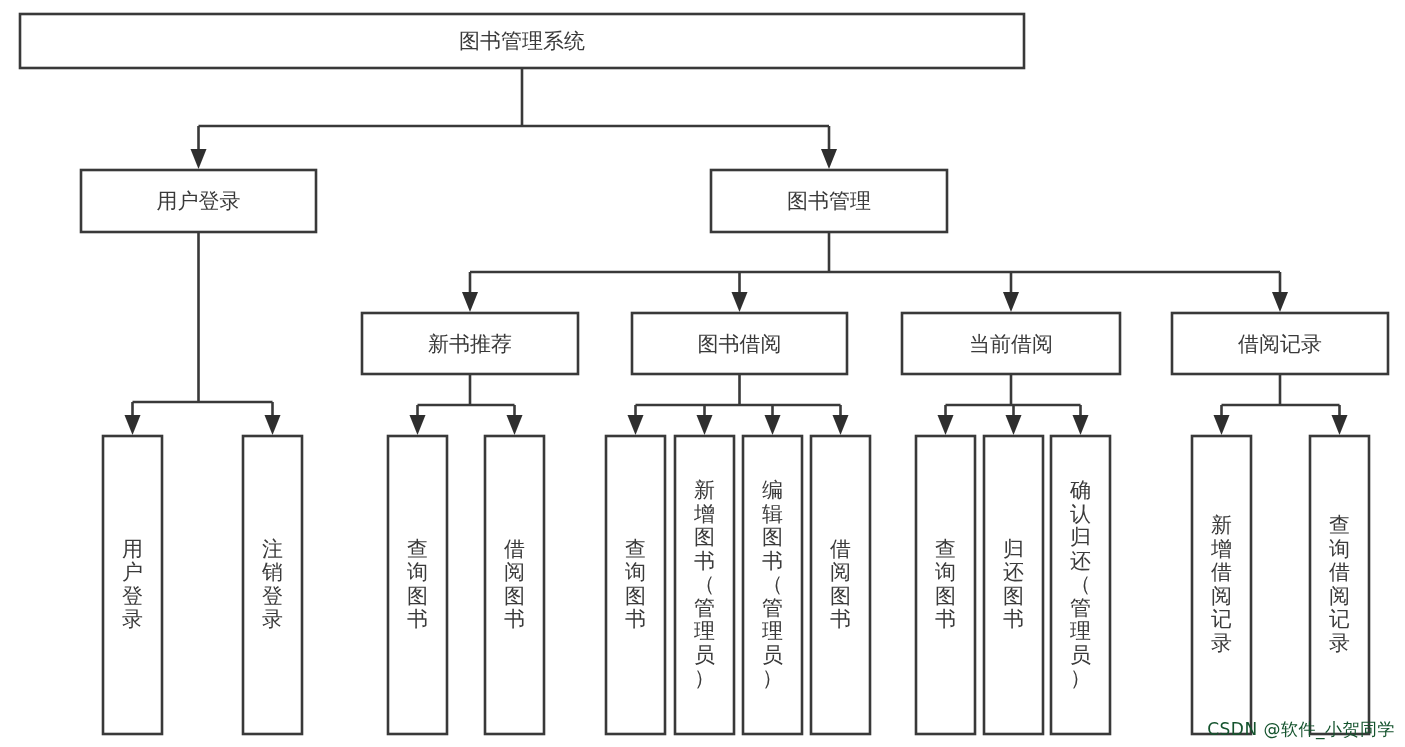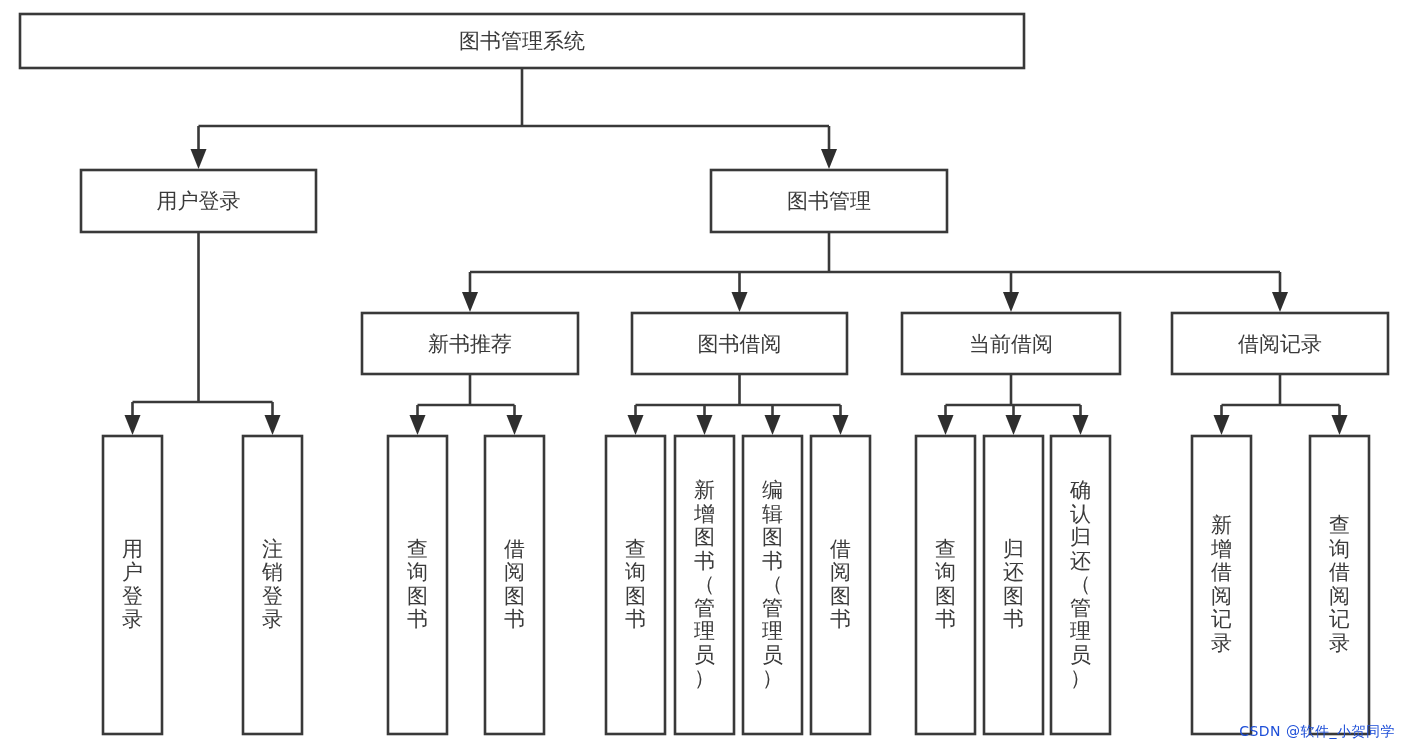--- a/index.html
+++ b/index.html
@@ -20,22 +20,22 @@
     font-family:"DejaVu Sans","Liberation Sans",sans-serif;
     text-anchor:middle;
     dominant-baseline:middle;
   }
   .label-h{font-size:21px;}
   .label-v{font-size:21px;}
 
   .watermark{
     position:absolute;
     right:10px;bottom:6px;
-    color:#1d4ed8;
-    font-size:14px;
+    color:#14532d;
+    font-size:17px;
     font-family:"DejaVu Sans","Liberation Sans",sans-serif;
     letter-spacing:.5px;
     white-space:nowrap;
     user-select:none;
   }
 </style>
 </head>
 <body>
 
 <div id="diagram-root">

